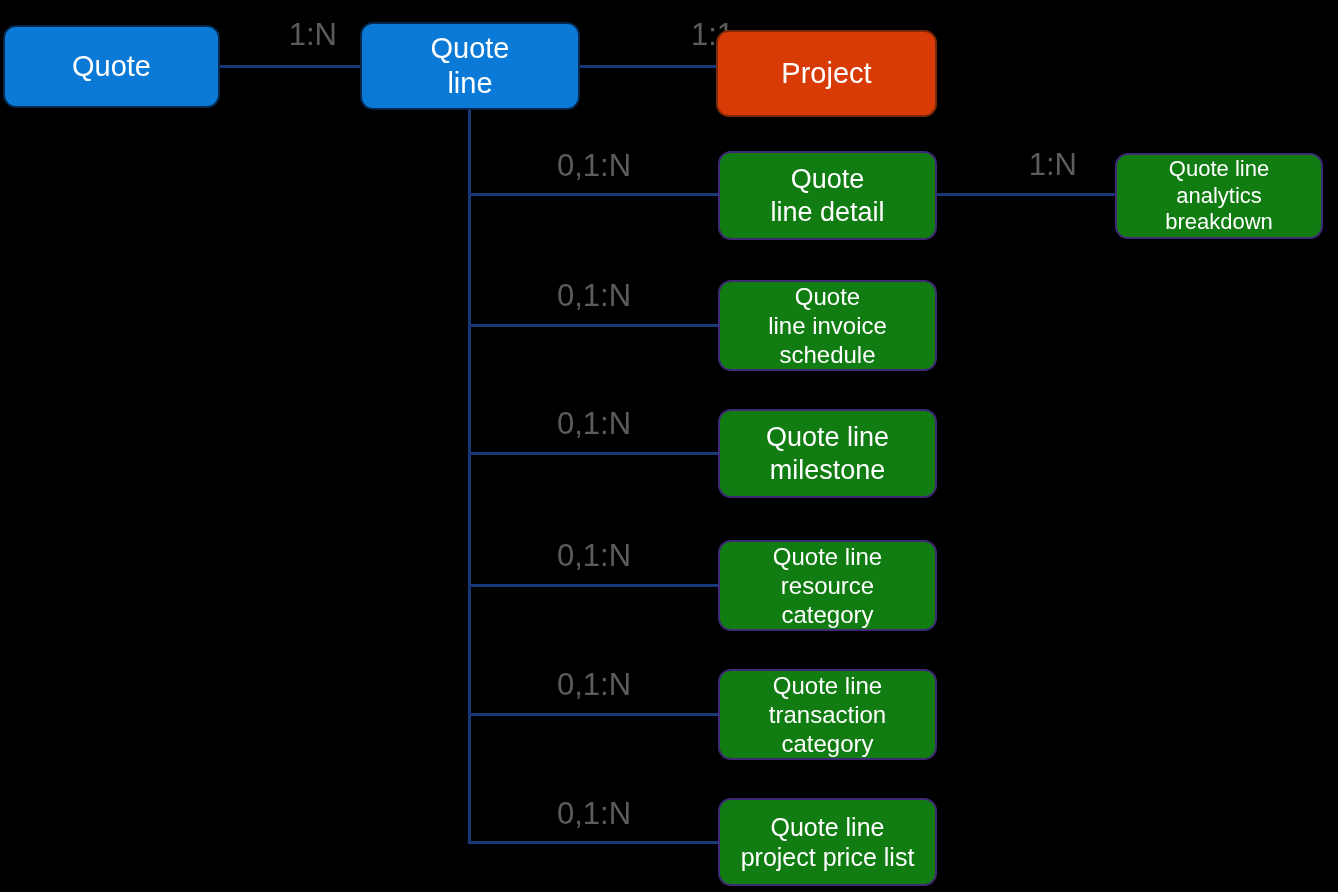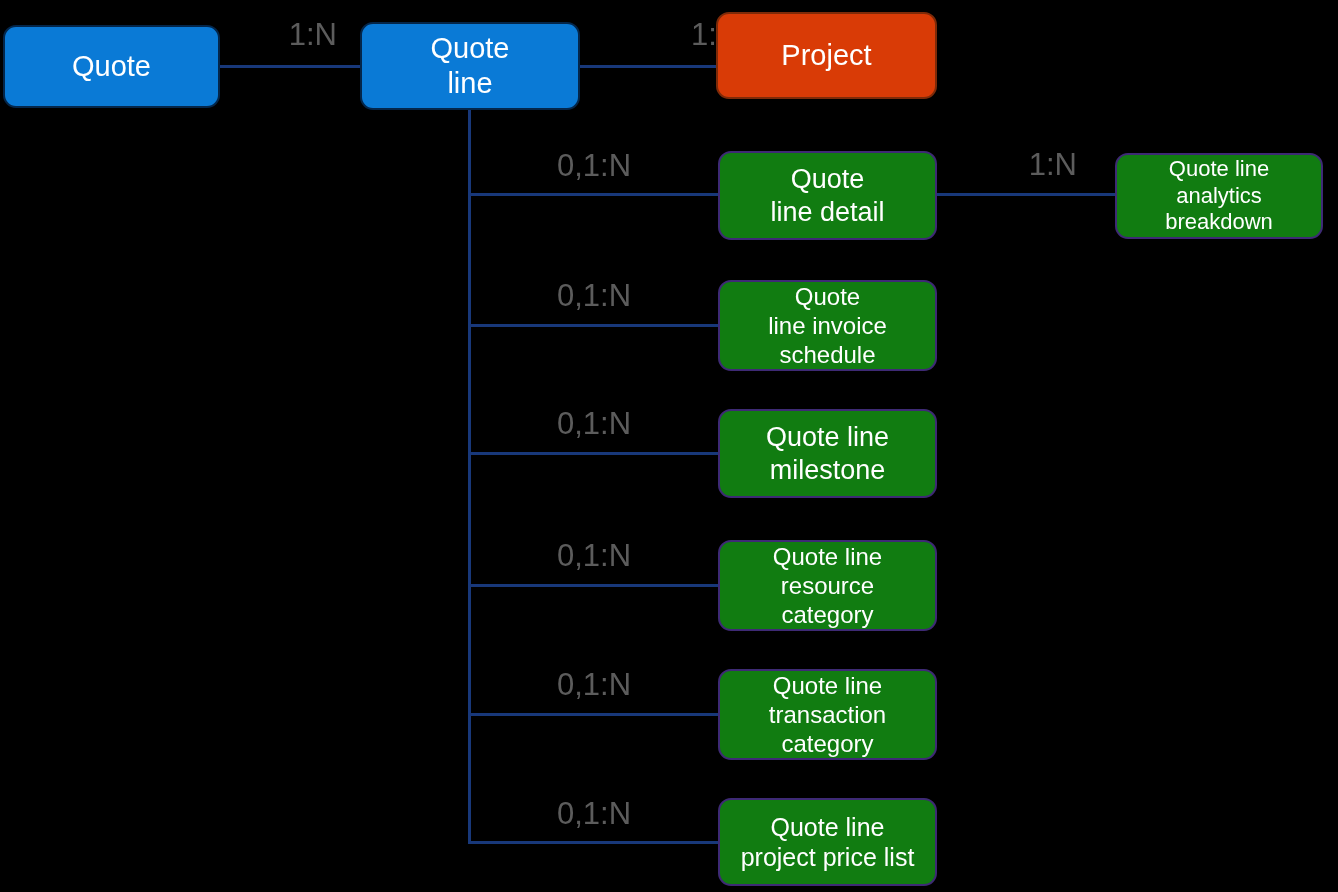--- a/index.html
+++ b/index.html
@@ -79,21 +79,21 @@
   <div class="rel rel--right" style="left:557px; top:149px; width:140px;">0,1:N</div>
   <div class="rel rel--right" style="left:557px; top:279px; width:140px;">0,1:N</div>
   <div class="rel rel--right" style="left:557px; top:407px; width:140px;">0,1:N</div>
   <div class="rel rel--right" style="left:557px; top:539px; width:140px;">0,1:N</div>
   <div class="rel rel--right" style="left:557px; top:668px; width:140px;">0,1:N</div>
   <div class="rel rel--right" style="left:557px; top:797px; width:140px;">0,1:N</div>
 
   <div class="node node--primary" style="left:3px; top:25px; width:217px; height:83px;">Quote</div>
   <div class="node node--primary" style="left:360px; top:22px; width:220px; height:88px;">Quote
 line</div>
-  <div class="node node--project" style="left:716px; top:12px; width:221px; height:87px;">Project</div>
+  <div class="node node--project" style="left:716px; top:30px; width:221px; height:87px;">Project</div>
 
   <div class="node node--child" style="left:718px; top:151px; width:219px; height:89px; font-size:27px;">Quote
 line detail</div>
   <div class="node node--child" style="left:1115px; top:153px; width:208px; height:86px; font-size:22px;">Quote line
 analytics
 breakdown</div>
   <div class="node node--child" style="left:718px; top:280px; width:219px; height:91px;">Quote
 line invoice
 schedule</div>
   <div class="node node--child" style="left:718px; top:409px; width:219px; height:89px; font-size:27px;">Quote line

